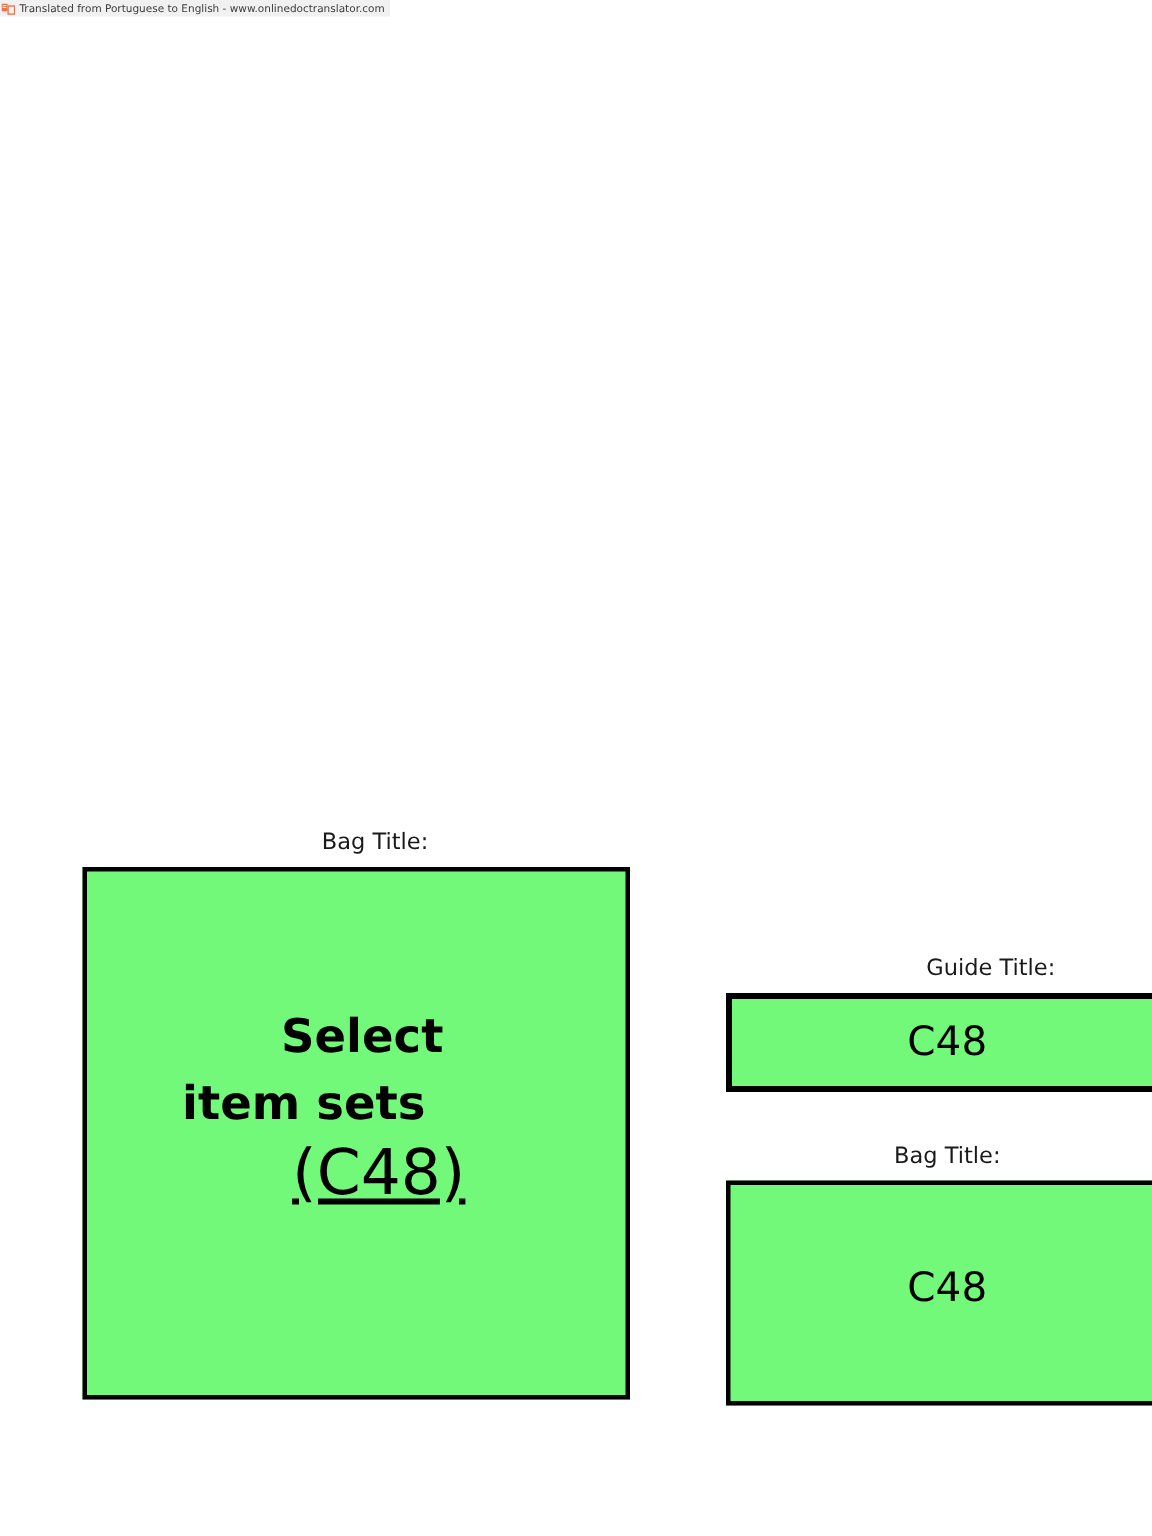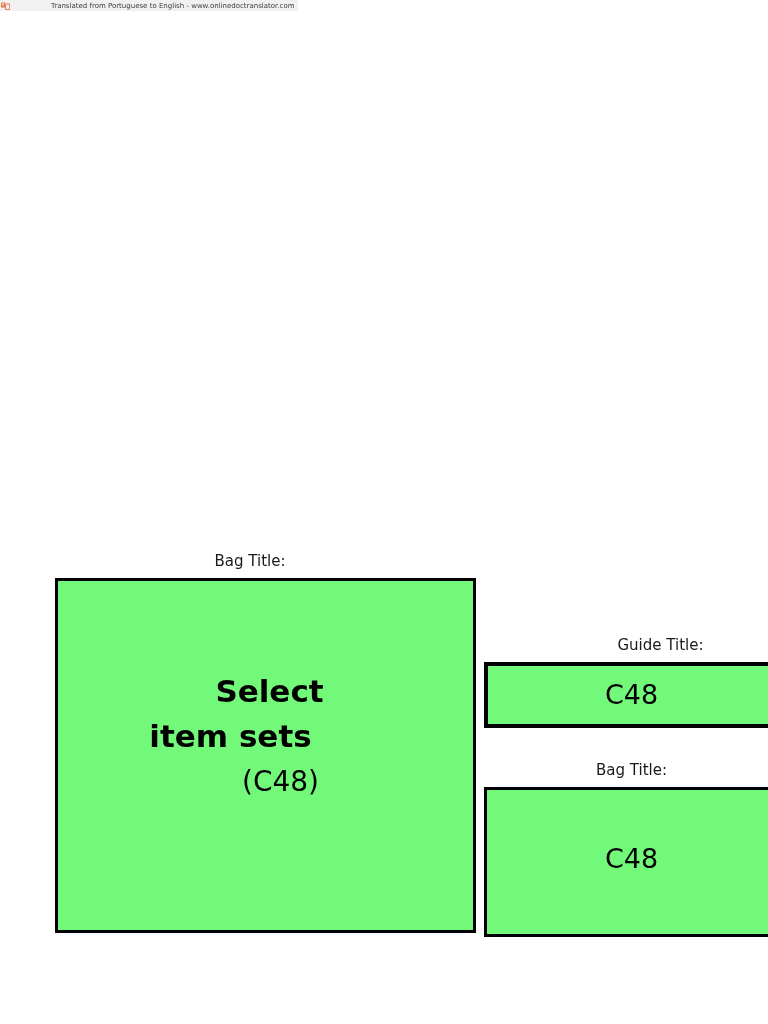--- a/index.html
+++ b/index.html
@@ -33,21 +33,20 @@
     margin-right: 3px;
     flex: 0 0 auto;
     display: block;
   }
   #translator-banner .tb-text {
     font-size: 7px;
     line-height: 8px;
     color: #3b3b3b;
     white-space: nowrap;
     font-family: "DejaVu Sans", "Liberation Sans", sans-serif;
-    margin-left: 38px;
   }
 
   
   .field-group {
     position: absolute;
     padding-left: 33px;
   }
   .field-label {
     font-size: 15px;
     line-height: 18px;
@@ -68,21 +67,21 @@
     left: 22px;
     top: 552px;
     width: 421px;
   }
   #bag-main-group .field-label {
     text-align: center;
     width: 390px;
     margin-left: 0;
   }
   #bag-main-box {
-    width: 421px;
+    width: 365px;
     height: 355px;
     border-width: 3px;
     display: flex;
     flex-direction: column;
     justify-content: center;
     align-items: stretch;
     padding: 0;
   }
   #bag-main-text {
     text-align: center;
@@ -95,22 +94,23 @@
     font-size: 31px;
     line-height: 45px;
     white-space: nowrap;
   }
   #bag-main-text .ln.l1 { padding-left: 8px; }
   #bag-main-text .ln.l2 { padding-right: 70px; }
   #bag-main-text .ln.l3 { padding-left: 60px; }
   #bag-main-text .ln.l4 { padding-right: 68px; }
   #bag-main-text .ln.code {
     font-weight: normal;
-    font-size: 28px;
+    font-size: 42px;
     padding-left: 30px;
+    text-decoration: underline;
   }
 
   
   #guide-group {
     left: 451px;
     top: 636px;
     width: 353px;
   }
   #guide-box {
     width: 295px;

